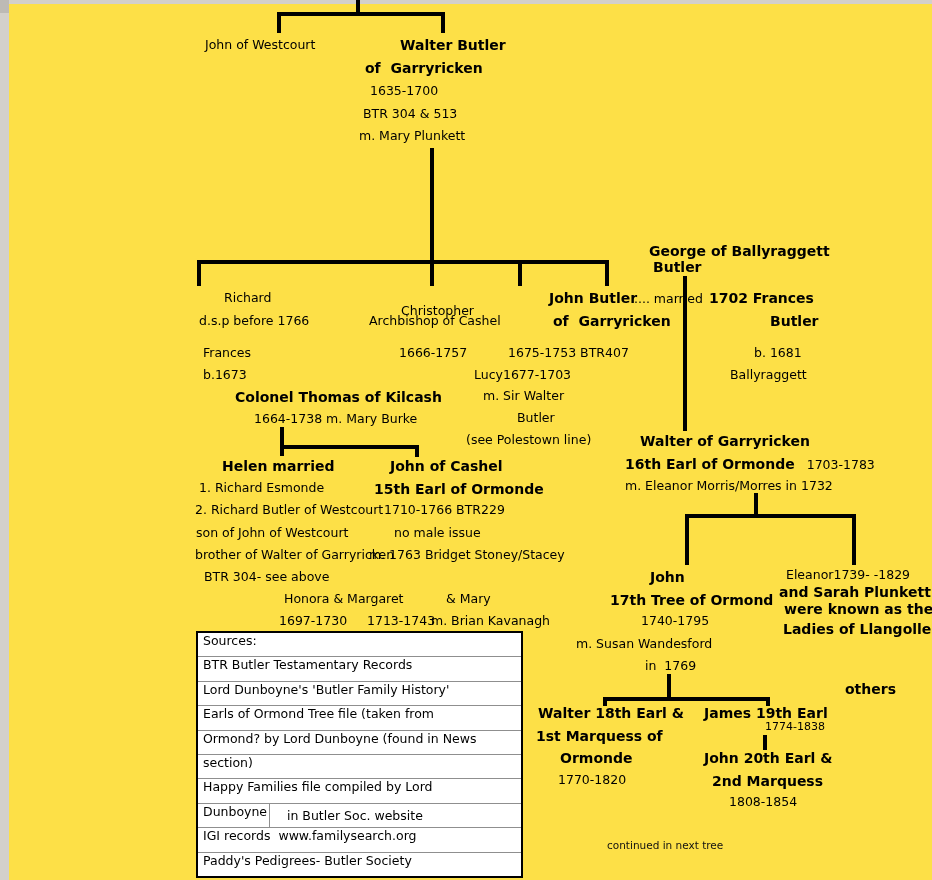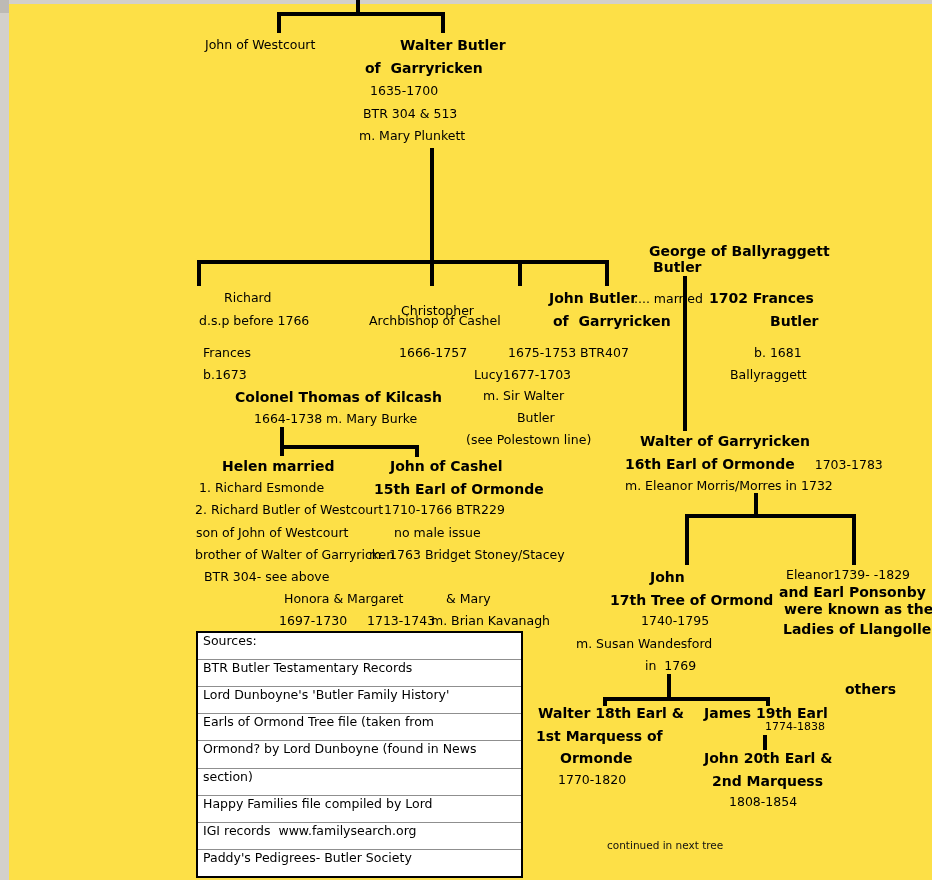--- a/index.html
+++ b/index.html
@@ -103,31 +103,31 @@
   <div class="t" style="left:384px;top:503px">1710-1766 BTR229</div>
   <div class="t" style="left:394px;top:526px">no male issue</div>
   <div class="t" style="left:369px;top:548px">m. 1763 Bridget Stoney/Stacey</div>
 
   <div class="t" style="left:284px;top:592px">Honora &amp; Margaret</div>
   <div class="t" style="left:279px;top:614px">1697-1730     1713-1743</div>
   <div class="t" style="left:446px;top:592px">&amp; Mary</div>
   <div class="t" style="left:431px;top:614px">m. Brian Kavanagh</div>
 
   <div class="t b" style="left:640px;top:433px">Walter of Garryricken</div>
-  <div class="t" style="left:625px;top:456px"><span class="b">16th Earl of Ormonde</span><span style="margin-left:20px">1703-1783</span></div>
+  <div class="t" style="left:625px;top:456px"><span class="b">16th Earl of Ormonde</span><span style="margin-left:12px">1703-1783</span></div>
   <div class="t" style="left:625px;top:479px">m. Eleanor Morris/Morres in 1732</div>
 
   <div class="t b" style="left:650px;top:569px">John</div>
   <div class="t b" style="left:610px;top:592px">17th Tree of Ormond</div>
   <div class="t" style="left:641px;top:614px">1740-1795</div>
   <div class="t" style="left:576px;top:637px">m. Susan Wandesford</div>
   <div class="t" style="left:645px;top:659px">in  1769</div>
 
   <div class="t" style="left:786px;top:568px">Eleanor1739- -1829</div>
-  <div class="t b" style="left:779px;top:584px">and Earl Ponsonby</div>
+  <div class="t b" style="left:779px;top:584px">and Sarah Plunkett</div>
   <div class="t b" style="left:784px;top:601px">were known as the</div>
   <div class="t b" style="left:783px;top:621px">Ladies of Llangollen</div>
 
   <div class="t b" style="left:845px;top:681px">others</div>
 
   <div class="t b" style="left:538px;top:705px">Walter 18th Earl &amp;</div>
   <div class="t b" style="left:536px;top:728px">1st Marquess of</div>
   <div class="t b" style="left:560px;top:750px">Ormonde</div>
   <div class="t" style="left:558px;top:773px">1770-1820</div>
 
@@ -143,17 +143,21 @@
   <div class="src">
     <div class="sr first"><span>Sources:</span></div>
     <div class="sr"><span>BTR Butler Testamentary Records</span></div>
     <div class="sr"><span>Lord Dunboyne's 'Butler Family History'</span></div>
     <div class="sr"><span>Earls of Ormond Tree file (taken from</span></div>
     <div class="sr"><span>Ormond? by Lord Dunboyne (found in News</span></div>
     <div class="sr">
       <span class="c1">section)</span>
     </div>
     <div class="sr"><span>Happy Families file compiled by Lord</span></div>
+    <div class="sr">
+      <span class="c1">Dunboyne</span>
+      <span class="c2">in Butler Soc. website</span>
+    </div>
     <div class="sr"><span>IGI records  www.familysearch.org</span></div>
     <div class="sr"><span>Paddy's Pedigrees- Butler Society</span></div>
   </div>
 
 </div>
 
 </body></html>

